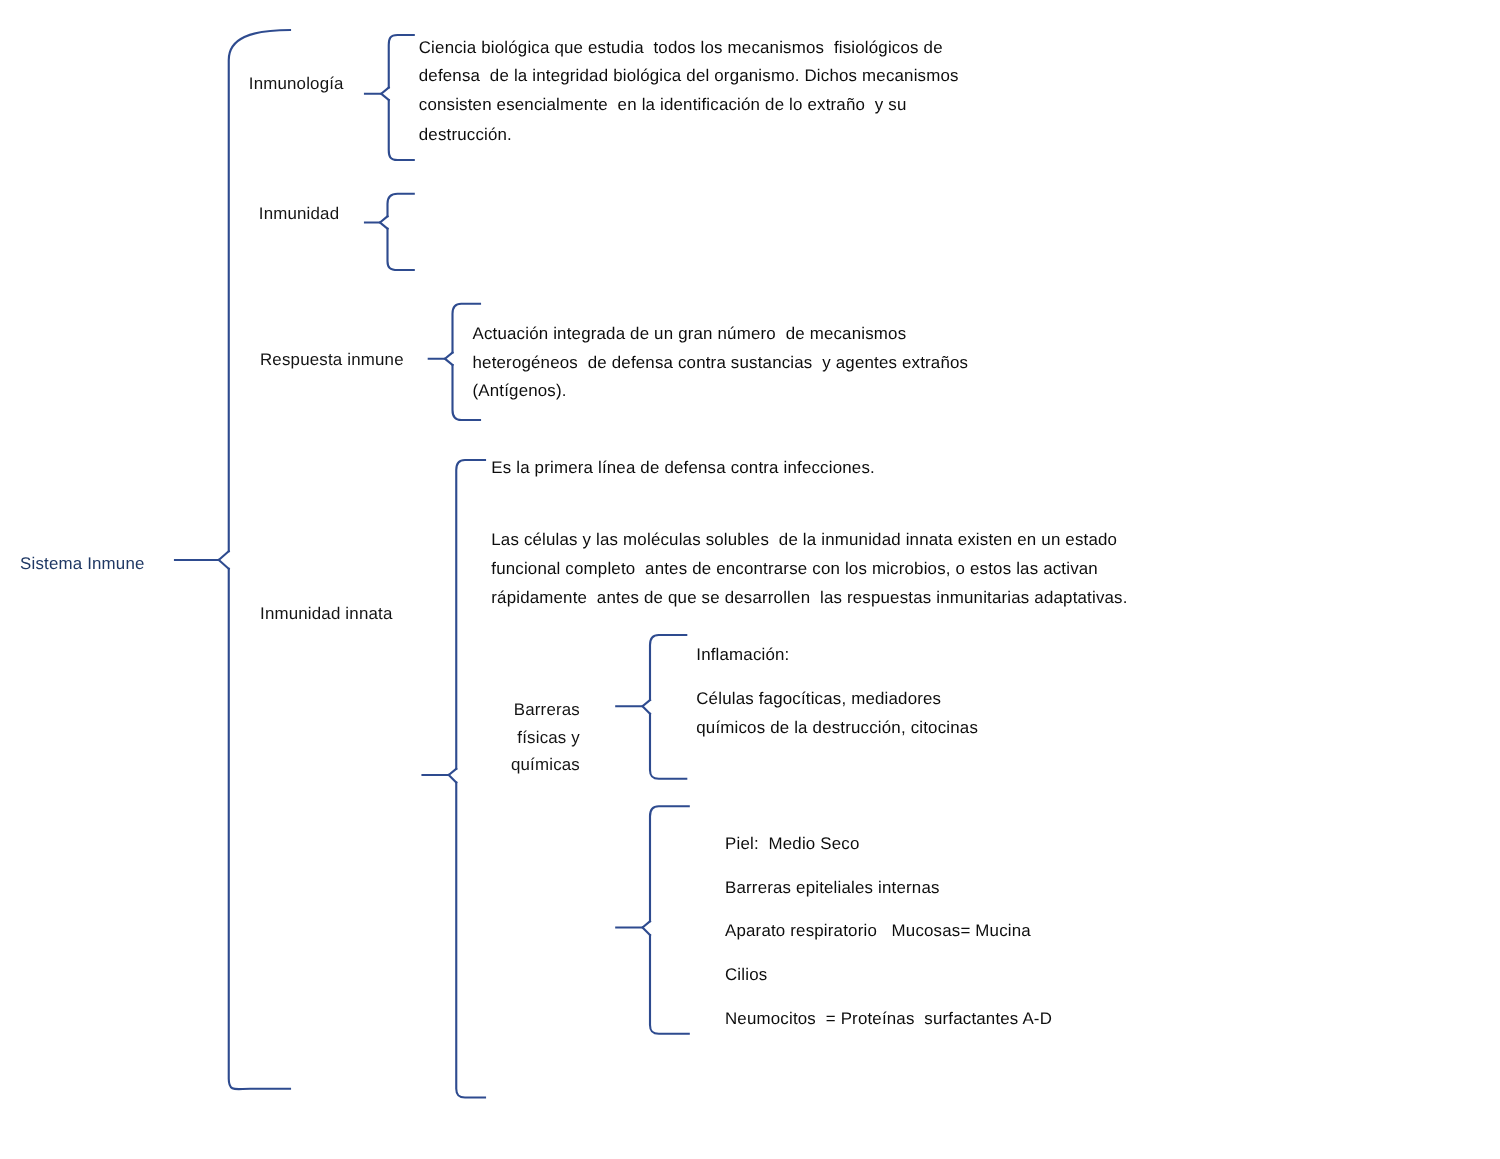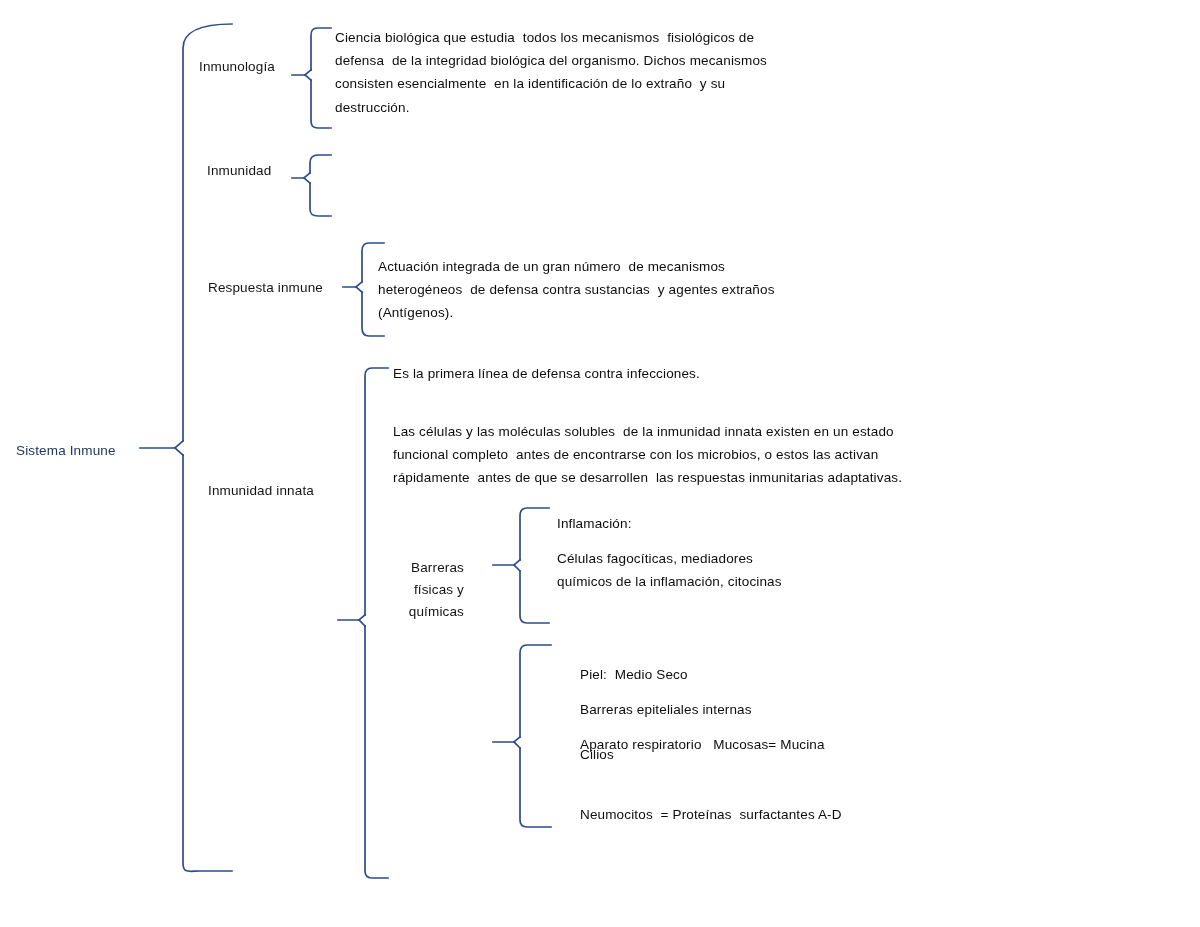--- a/index.html
+++ b/index.html
@@ -125,21 +125,21 @@
   <div class="node branch" style="left:208px; top:480px;">Inmunidad innata</div>
   <div class="node body" style="left:393px; top:362px; width:520px;">Es la primera línea de defensa contra infecciones.</div>
   <div class="node body" style="left:393px; top:420px; width:520px;">Las células y las moléculas solubles  de la inmunidad innata existen en un estado funcional completo  antes de encontrarse con los microbios, o estos las activan  rápidamente  antes de que se desarrollen  las respuestas inmunitarias adaptativas.</div>
 
   <div class="node body" style="left:557px; top:512px; width:330px;">Inflamación:</div>
 
   <div class="node branch right-al" style="left:359px; top:557px; width:105px;">Barreras
 físicas y
 químicas</div>
   <div class="node body" style="left:557px; top:547px; width:330px;">Células fagocíticas, mediadores
-químicos de la inflamación, citocinas</div>
+químicos de la destrucción, citocinas</div>
 
   <div class="node listitem" style="left:580px; top:664px; width:400px;">Piel:  Medio Seco</div>
   <div class="node listitem" style="left:580px; top:699px; width:400px;">Barreras epiteliales internas</div>
   <div class="node listitem" style="left:580px; top:734px; width:400px;">Aparato respiratorio   Mucosas= Mucina</div>
-  <div class="node listitem" style="left:580px; top:744px; width:400px;">Cilios</div>
+  <div class="node listitem" style="left:580px; top:769px; width:400px;">Cilios</div>
   <div class="node listitem" style="left:580px; top:804px; width:400px;">Neumocitos  = Proteínas  surfactantes A-D</div>
 
 </div>
 
 </body></html>

